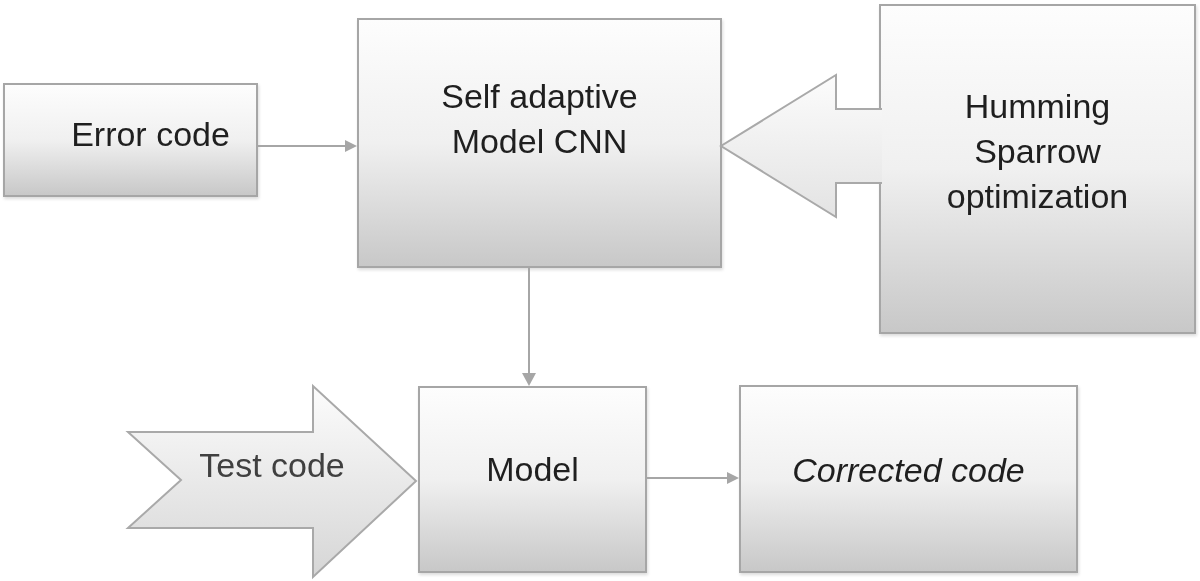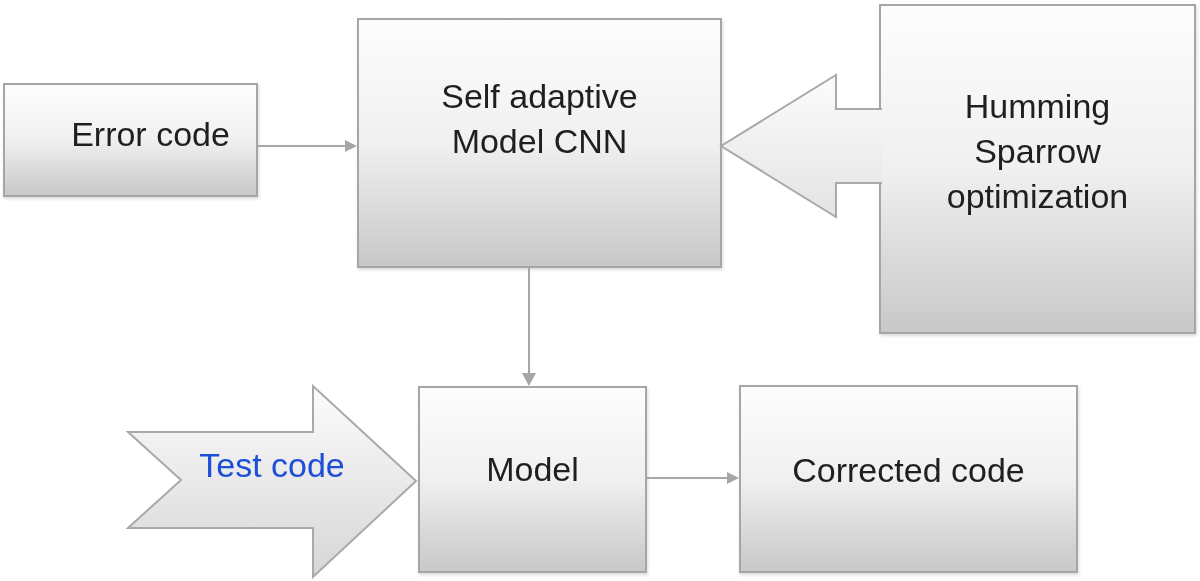--- a/index.html
+++ b/index.html
@@ -17,26 +17,26 @@
   }
   .lbl-line{display:block;}
   #box-error{left:3px;top:83px;width:255px;height:114px;padding-left:40px;}
   #box-error .lbl-wrap{transform:translateY(-6px);}
   #box-self{left:357px;top:18px;width:365px;height:250px;}
   #box-self .lbl-wrap{transform:translateY(-24px);}
   #box-humming{left:879px;top:4px;width:317px;height:330px;}
   #box-humming .lbl-wrap{transform:translateY(-18px);}
   #box-model{left:418px;top:386px;width:229px;height:187px;text-align:center;}
   #box-model .lbl-wrap{transform:translateY(-10px);}
-  #box-corrected{left:739px;top:385px;width:339px;height:188px;}
+  #box-corrected{left:739px;top:385px;width:339px;height:188px;font-style:italic;}
   #box-corrected .lbl-wrap{transform:translateY(-9px);}
   #label-test{
     position:absolute;left:128px;top:386px;width:288px;height:191px;z-index:3;
     display:flex;align-items:center;justify-content:center;text-align:center;
-    color:#1d4ed8;font-size:34px;
+    color:#404040;font-size:34px;
   }
   #label-test .lbl-wrap{transform:translateY(-16px);}
   .overlay{position:absolute;left:0;top:0;width:1200px;height:581px;z-index:2;pointer-events:none;}
 </style>
 </head>
 <body>
 
 <div class="canvas">
 
   <div class="box" id="box-error">

